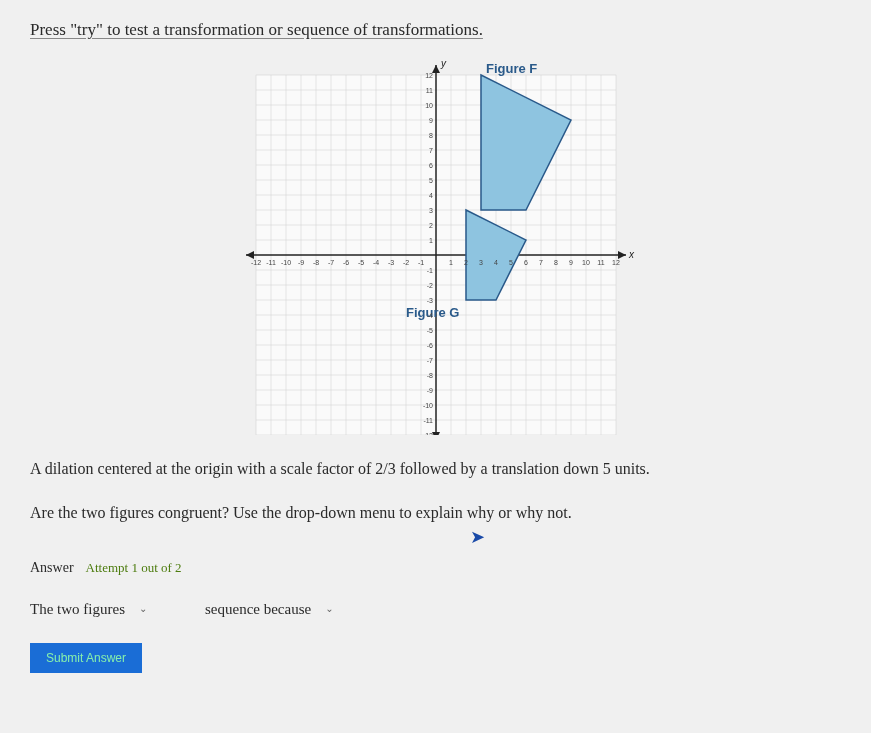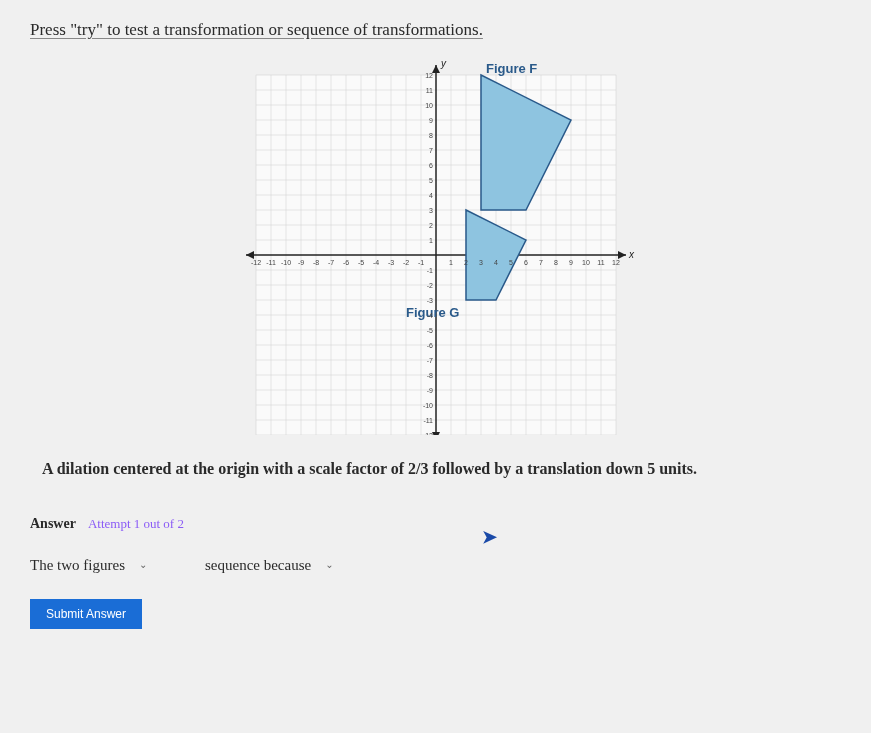--- a/index.html
+++ b/index.html
@@ -19,32 +19,31 @@
   text-underline-offset: 3px;
 }
 .graph-wrap {
   display: flex;
   justify-content: center;
   margin: 10px 0 20px 0;
 }
 .question-text {
   font-size: 16px;
   line-height: 1.8;
-  margin: 15px 12px;
-  font-weight: bold;
+  margin: 15px 0;
 }
 .answer-section {
   margin-top: 30px;
 }
 .answer-label {
-  font-weight: bold;
+  font-weight: normal;
   font-size: 14px;
 }
 .attempt {
-  color: #8b5cf6;
+  color: #4d7c0f;
   font-size: 13px;
   margin-left: 8px;
 }
 .fill-row {
   margin-top: 25px;
   font-size: 15px;
   display: flex;
   align-items: flex-start;
   flex-wrap: wrap;
   gap: 6px;
@@ -57,21 +56,21 @@
   cursor: pointer;
 }
 .chevron {
   font-size: 10px;
   color: #666;
   margin-left: 4px;
 }
 .submit-btn {
   margin-top: 25px;
   background: #1a6dd6;
-  color: #ffffff;
+  color: #86efac;
   border: none;
   padding: 8px 16px;
   font-size: 12px;
   cursor: pointer;
 }
 .cursor-arrow {
   position: absolute;
   color: #1a4aa8;
   font-size: 18px;
   pointer-events: none;
@@ -214,20 +213,21 @@
         <text x="217" y="338">-9</text>
         <text x="217" y="353">-10</text>
         <text x="217" y="368">-11</text>
         <text x="217" y="383">-12</text>
     </g>
   </svg>
 </div>
 
 <div class="question-text">A dilation centered at the origin with a scale factor of 2/3 followed by a translation down 5 units.</div>
 <div class="question-text" style="position:relative;">
+  <span>Are the two figures congruent? Use the drop-down menu to explain why or why not.</span>
   <span class="cursor-arrow" style="left:440px; top:22px;">➤</span>
 </div>
 
 <div class="answer-section">
   <span class="answer-label">Answer</span>
   <span class="attempt">Attempt 1 out of 2</span>
 
   <div class="fill-row">
     <span>The two figures</span>
     <span class="dropdown">

